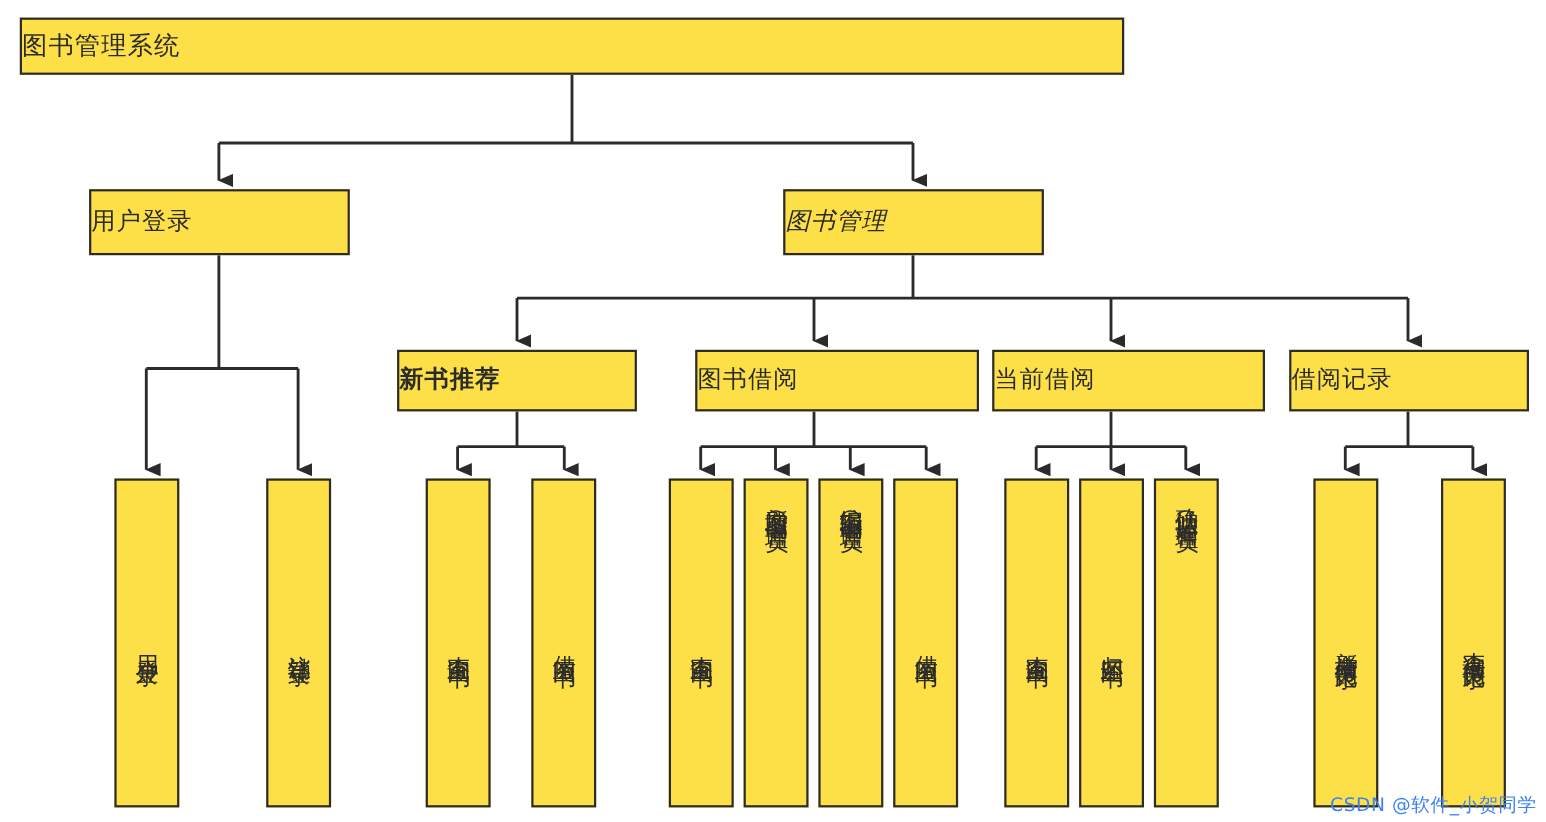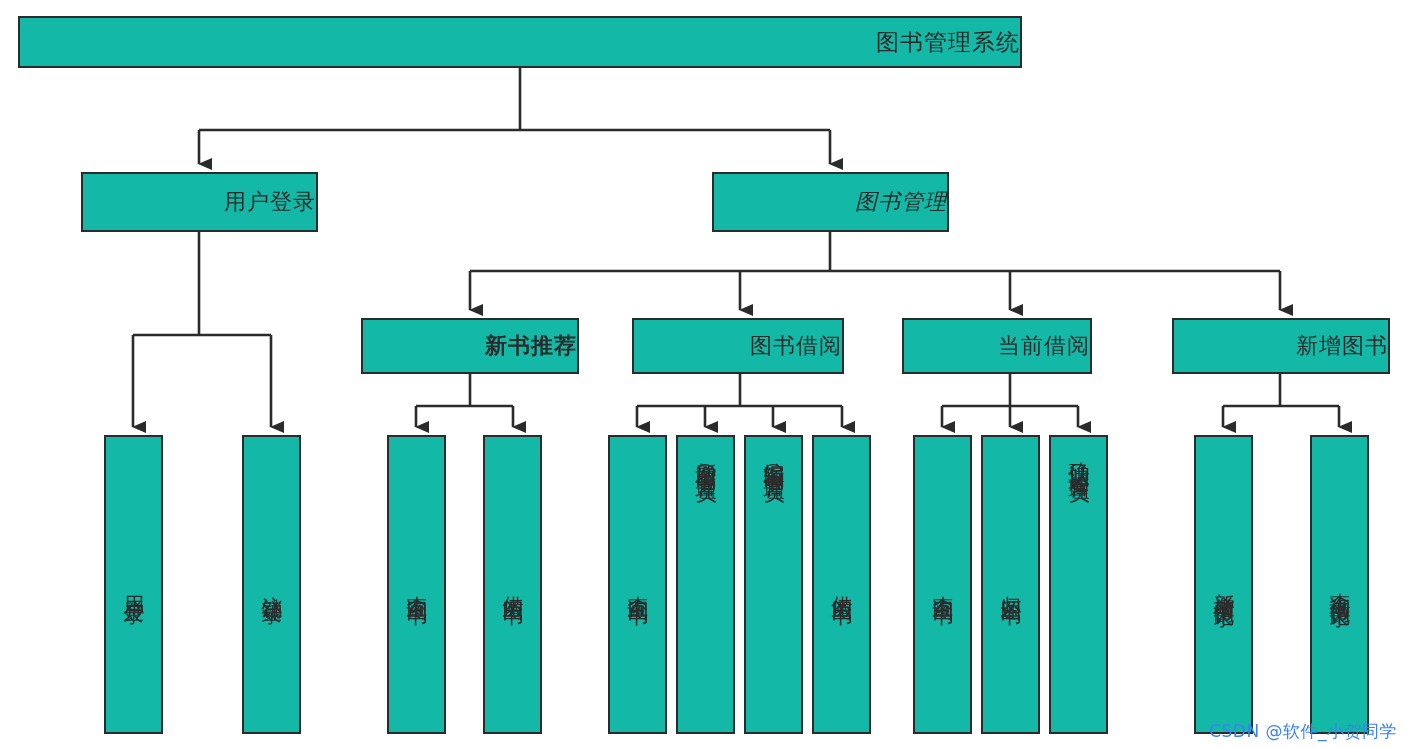--- a/index.html
+++ b/index.html
@@ -22,25 +22,25 @@
     position: absolute;
     left: 0;
     top: 0;
     width: 1405px;
     height: 747px;
   }
   .node {
     position: absolute;
     box-sizing: border-box;
     border: 2.5px solid #2b2b2b;
-    background: #14b8a6;
+    background: #fde047;
     color: #2b2b2b;
     display: flex;
     align-items: center;
-    justify-content: flex-end;
+    justify-content: flex-start;
     z-index: 5;
   }
   .node-label {
     display: block;
     text-align: center;
     line-height: 1.15;
     white-space: nowrap;
   }
   
   .node.horizontal .node-label {
@@ -142,28 +142,28 @@
   <div class="node horizontal" style="left:81px; top:172px; width:237px; height:60px;">
     <span class="node-label">用户登录</span>
   </div>
   <div class="node horizontal" style="left:712px; top:172px; width:237px; height:60px;font-style:italic;">
     <span class="node-label">图书管理</span>
   </div>
 
   <div class="node horizontal" style="left:361px; top:318px; width:218px; height:56px;font-weight:bold;">
     <span class="node-label">新书推荐</span>
   </div>
-  <div class="node horizontal" style="left:632px; top:318px; width:212px; height:56px;">
+  <div class="node horizontal" style="left:632px; top:318px; width:258px; height:56px;">
     <span class="node-label">图书借阅</span>
   </div>
-  <div class="node horizontal" style="left:902px; top:318px; width:190px; height:56px;">
+  <div class="node horizontal" style="left:902px; top:318px; width:248px; height:56px;">
     <span class="node-label">当前借阅</span>
   </div>
   <div class="node horizontal" style="left:1172px; top:318px; width:218px; height:56px;">
-    <span class="node-label">新增图书</span>
+    <span class="node-label">借阅记录</span>
   </div>
 
   <div class="node vertical center" style="left:104px; top:435px; width:59px; height:299px;">
     <span class="node-label">用户登录</span>
   </div>
   <div class="node vertical center" style="left:242px; top:435px; width:59px; height:299px;">
     <span class="node-label">注销登录</span>
   </div>
 
   <div class="node vertical center" style="left:387px; top:435px; width:59px; height:299px;">

